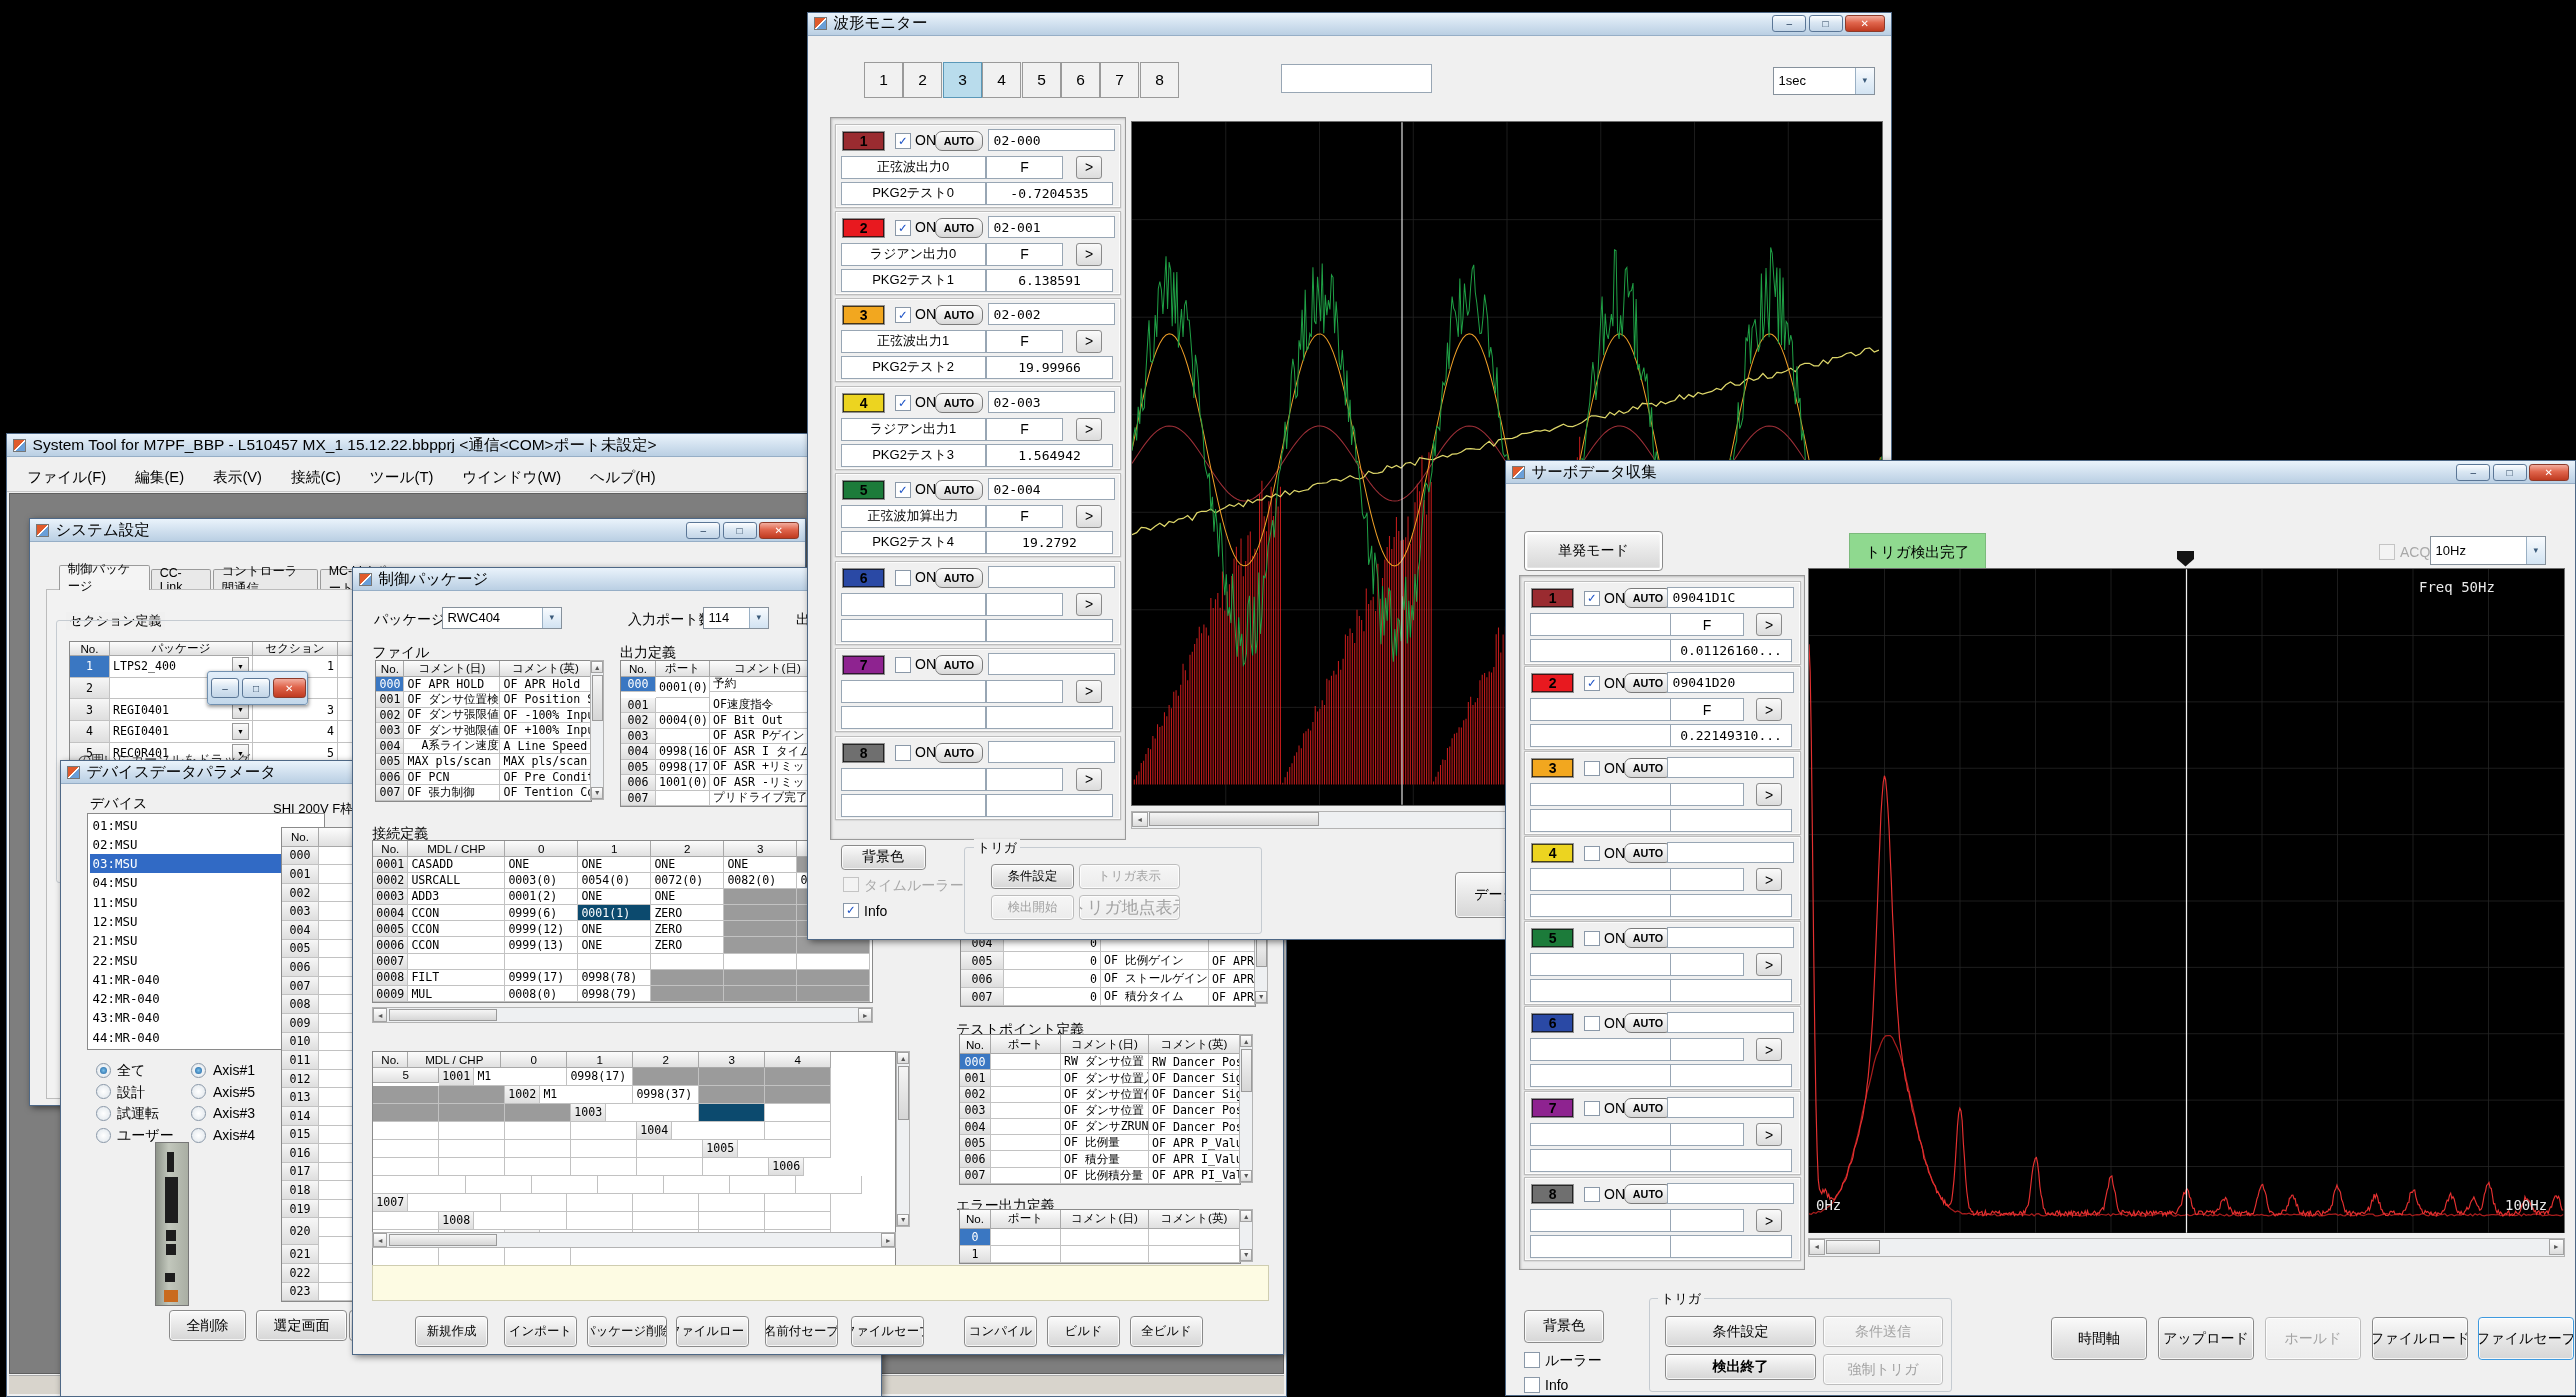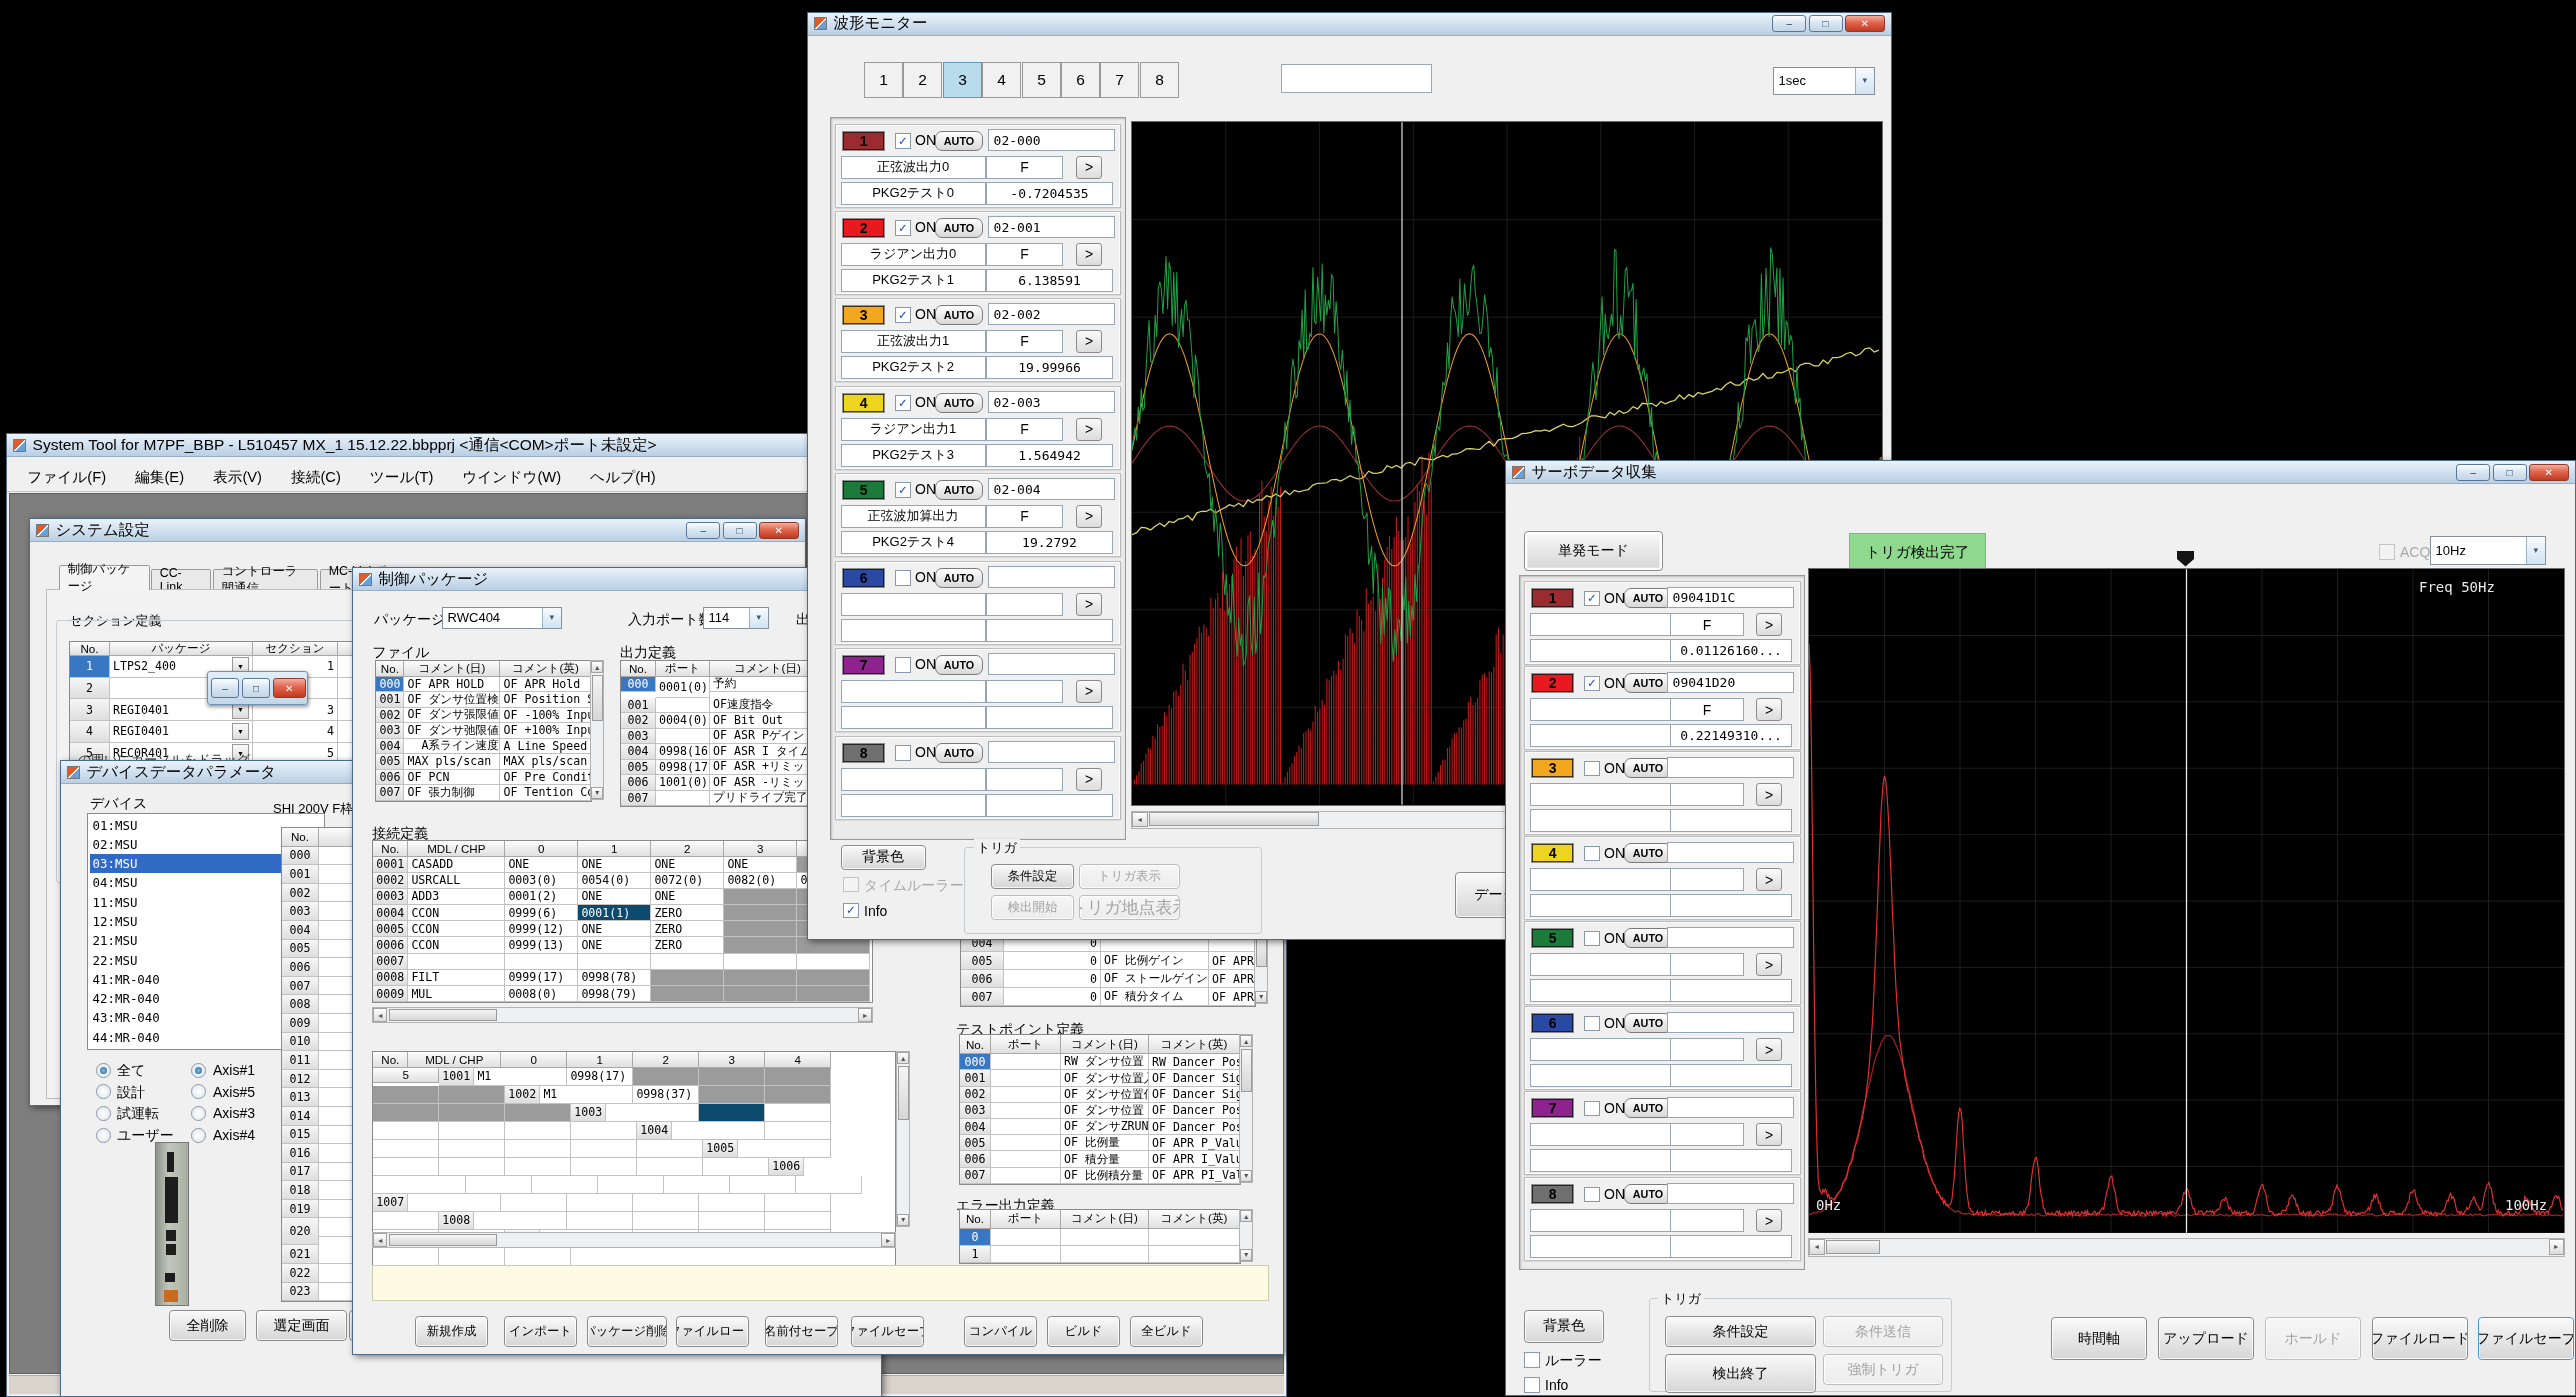--- a/index.html
+++ b/index.html
@@ -940,21 +940,21 @@
     <div class="btn" style="left:18px;top:849px;width:80px;height:32.5px">背景色</div>
     <span class="cb" style="left:18px;top:891px"></span>
     <span class="clbl" style="left:39px;top:891px">ルーラー</span>
     <span class="cb" style="left:18px;top:916px"></span>
     <span class="clbl" style="left:39px;top:916px">Info</span>
     <div class="gb" style="left:143px;top:837px;width:303px;height:94px"></div>
     <div class="gl" style="left:152px;top:829px">トリガ</div>
     <div id="sv-trg">
         <div class="btn" style="left: 159px; top: 855px; width: 151px; height: 31px;">条件設定</div>
         <div class="btn dis" style="left: 317px; top: 855px; width: 120px; height: 31px;">条件送信</div>
-        <div class="btn" style="left: 159px; top: 893px; width: 151px; height: 39px;">検出終了</div>
+        <div class="btn" style="left: 159px; top: 893px; width: 151px; height: 26px; font-weight: bold;">検出終了</div>
         <div class="btn dis" style="left: 317px; top: 893px; width: 120px; height: 31px;">強制トリガ</div>
       </div>
     <div id="sv-actions">
         <div class="btn" style="left: 545px; top: 856px; width: 96px; height: 43px;">時間軸</div>
         <div class="btn" style="left: 652px; top: 856px; width: 96px; height: 43px;">アップロード</div>
         <div class="btn dis" style="left: 759px; top: 856px; width: 96px; height: 43px;">ホールド</div>
         <div class="btn" style="left: 866px; top: 856px; width: 96px; height: 43px;">ファイルロード</div>
         <div class="btn foc" style="left: 972px; top: 856px; width: 96px; height: 43px;">ファイルセーブ</div>
       </div>
   </div>

